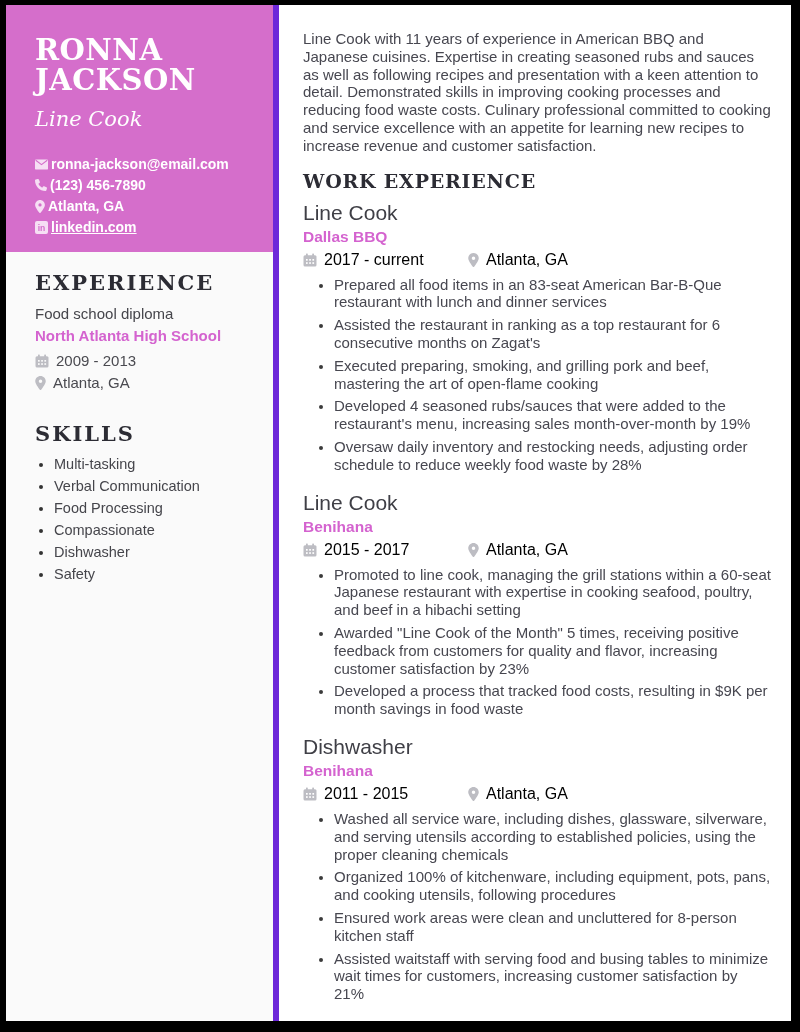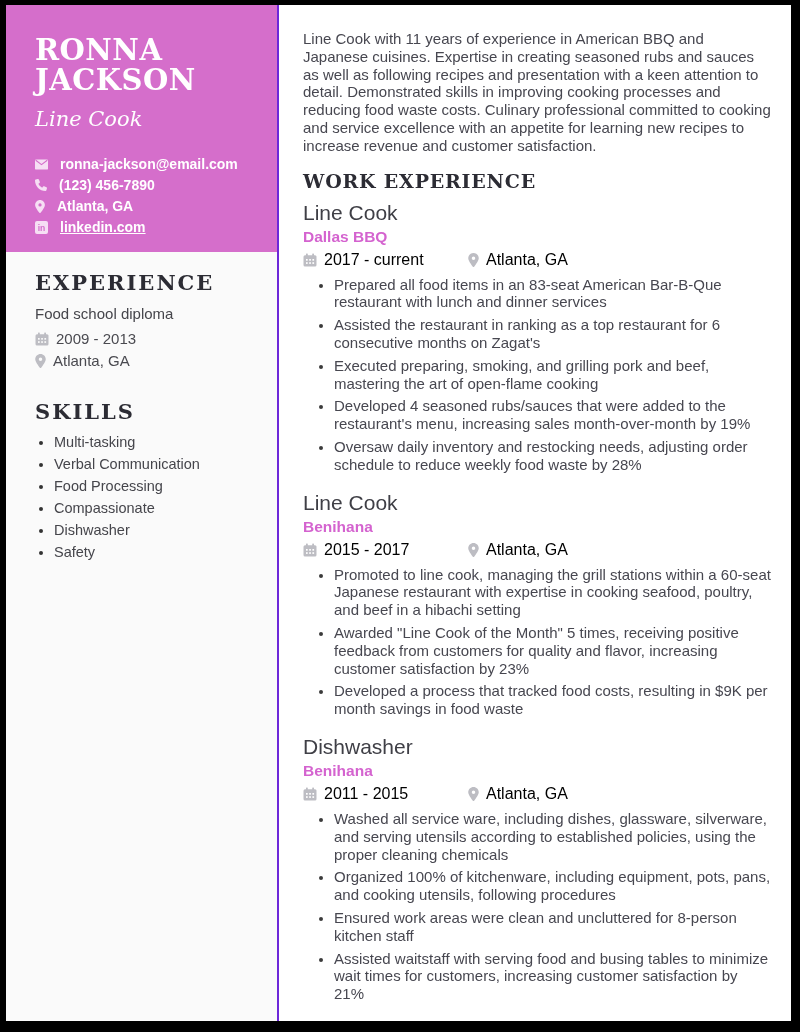--- a/index.html
+++ b/index.html
@@ -6,38 +6,38 @@
   body { background:#000; position:relative; font-family:"Liberation Sans", sans-serif; }
 
   .page {
     position:absolute; left:6px; top:5px; width:785px; height:1016px;
     background:#ffffff; display:flex; overflow:hidden;
   }
 
   
   .sidebar {
     flex:0 0 273px; width:273px; background:#fafafa;
-    border-right:2px solid #6d28d9; box-sizing:border-box;
+    border-right:6px solid #6d28d9; box-sizing:border-box;
   }
   .pink-block {
     background:#d56ecb; height:247px; box-sizing:border-box;
     padding:30px 26px 0 29px;
   }
   .person-name {
     font-family:"DejaVu Serif", serif; font-weight:700;
     font-size:29px; line-height:1.05; letter-spacing:0.5px;
     color:#ffffff; margin:0;
   }
   .person-title {
     font-family:"DejaVu Serif", serif; font-style:italic;
     font-size:21px; color:#fefefe; margin-top:11px;
   }
   .contact { list-style:none; margin:23px 0 0; padding:0; }
   .contact li {
-    display:flex; align-items:center; gap:12px;
+    display:flex; align-items:center; gap:3px;
     color:#ffffff; font-size:14px; font-weight:600; line-height:21px;
   }
   .contact .cicon { color:rgba(255,255,255,0.78); display:inline-flex; flex:0 0 auto; }
   .contact a { color:#ffffff; text-decoration:underline; cursor:pointer; }
 
   .sidebar-body { padding:18px 24px 0 29px; }
   .side-heading {
     font-family:"DejaVu Serif", serif; font-weight:700;
     font-size:21px; letter-spacing:2px; color:#2c2c34; margin:0 0 8px;
   }
@@ -124,20 +124,21 @@
           <a>linkedin.com</a>
         </li>
       </ul>
     </div>
 
     <div class="sidebar-body">
 
       <section>
         <h2 class="side-heading">EXPERIENCE</h2>
         <div class="edu-degree">Food school diploma</div>
+        <div class="edu-school">North Atlanta High School</div>
         <div class="meta-row">
           <span class="meta-icon">
             <svg width="14" height="14" viewBox="0 0 14 14">
                 <rect x="0.5" y="2.2" width="13" height="11.3" rx="1.5" fill="currentColor"></rect>
                 <rect x="3" y="0.4" width="1.8" height="3" rx="0.6" fill="currentColor"></rect>
                 <rect x="9.2" y="0.4" width="1.8" height="3" rx="0.6" fill="currentColor"></rect>
                 <g fill="#fafafa">
                   <rect x="3" y="6" width="1.7" height="1.7"></rect>
                   <rect x="6.2" y="6" width="1.7" height="1.7"></rect>
                   <rect x="9.4" y="6" width="1.7" height="1.7"></rect>

